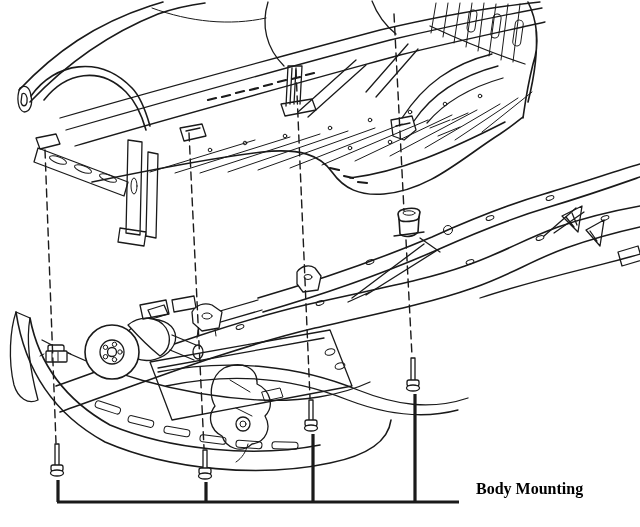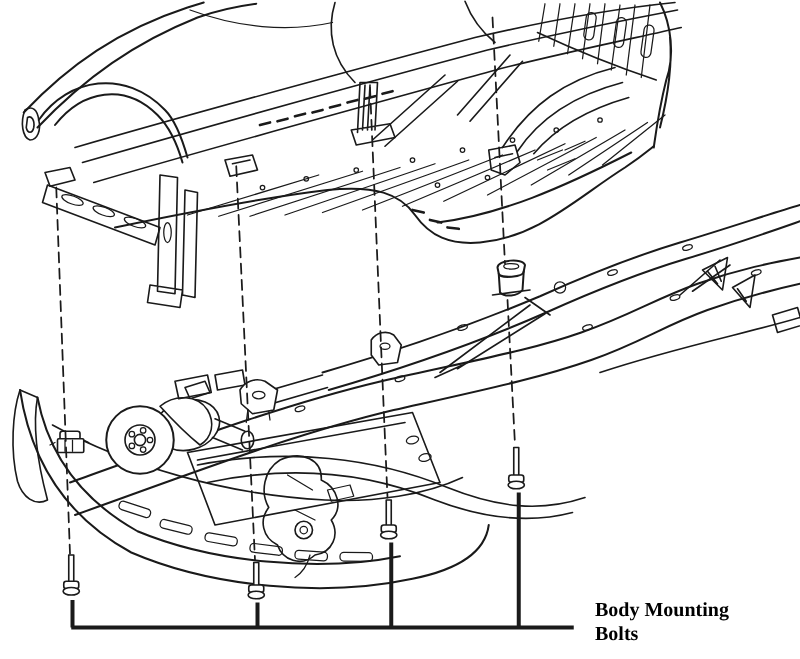--- a/index.html
+++ b/index.html
@@ -259,15 +259,14 @@
     <rect class="w13 fw" x="411" y="358" width="4" height="23"></rect>
     <rect class="w13 fw" x="407" y="380" width="12" height="6" rx="2"></rect>
     <ellipse class="w13 fw" cx="413" cy="388" rx="6.5" ry="3"></ellipse>
   </g>
 
   <path class="thick" d="M 58,480 V 502 M 206,482 V 502 M 313,434 V 502 M 415,394 V 502 M 57,502 H 459"></path>
 </svg>
 
 <div class="callout-label">
   <span>Body Mounting</span>
-  <span>Bolts</span>
 </div>
 </div>
 
 </body></html>

